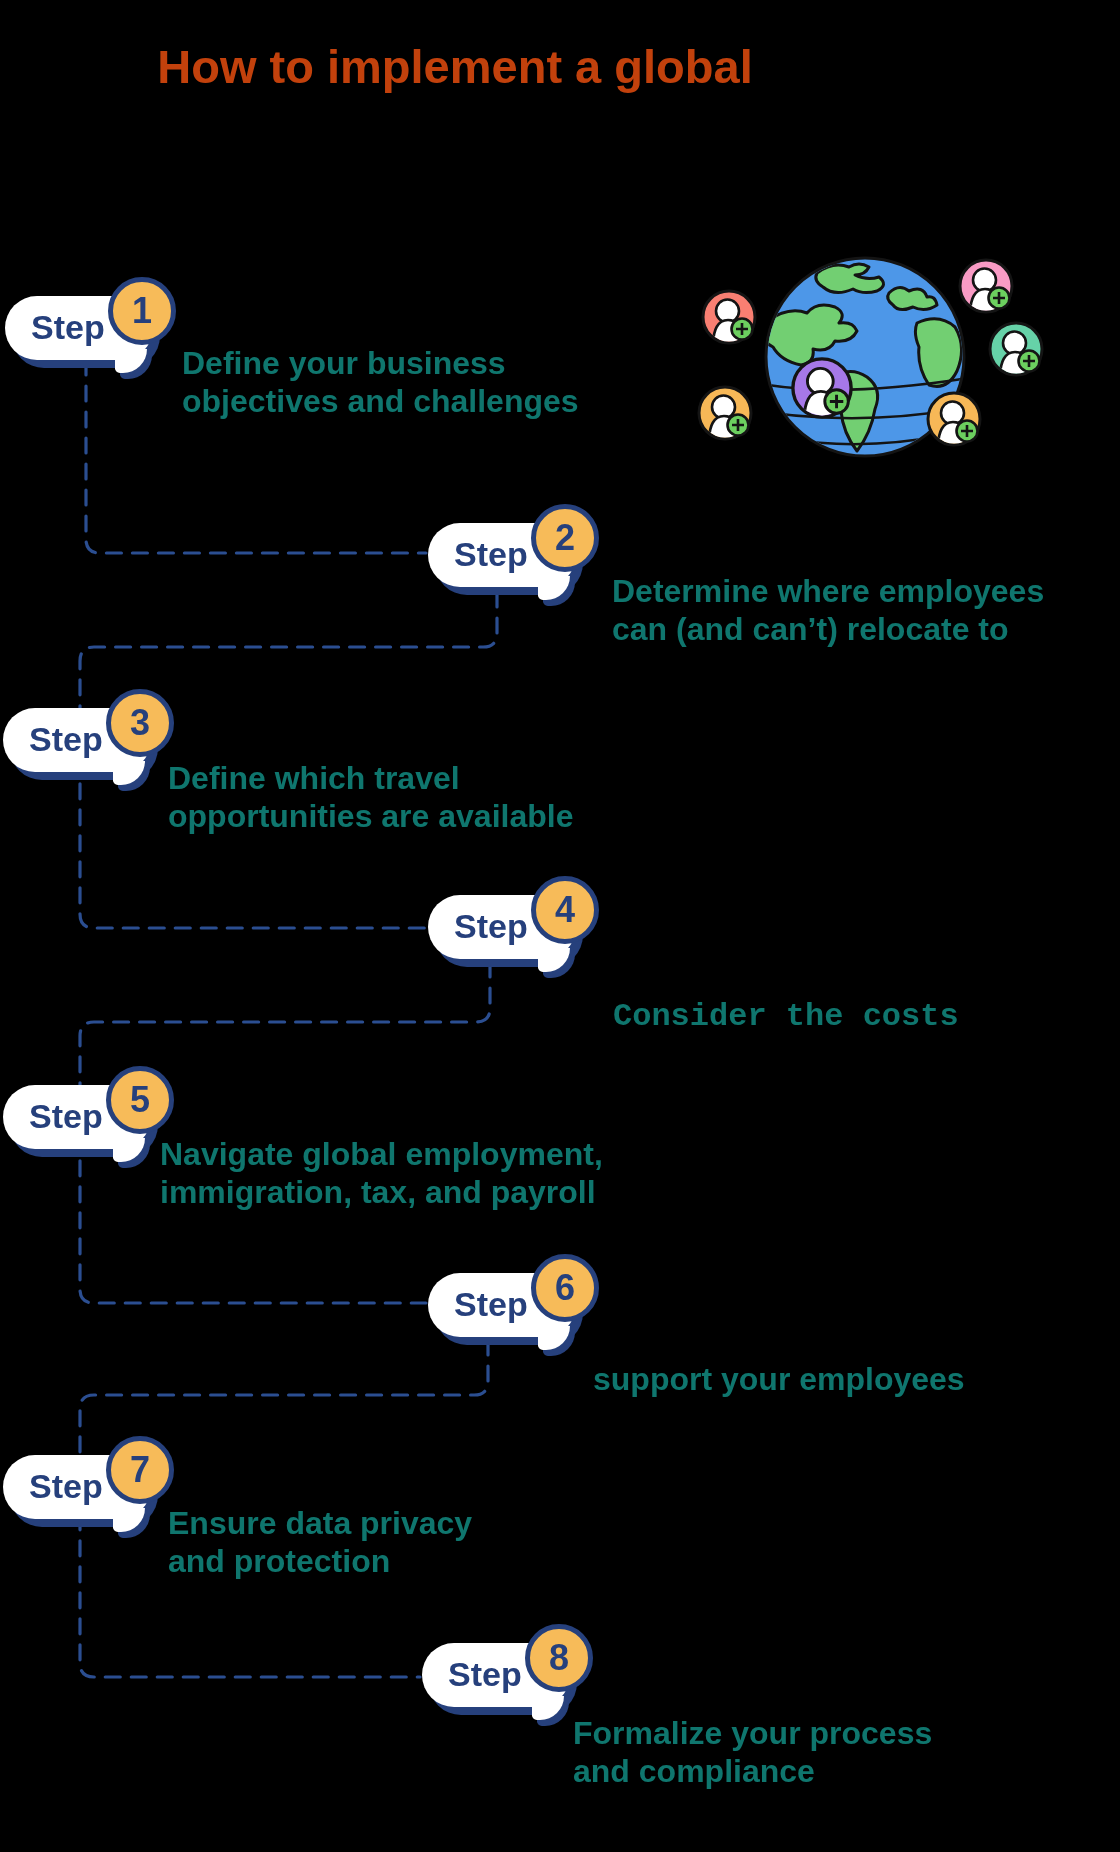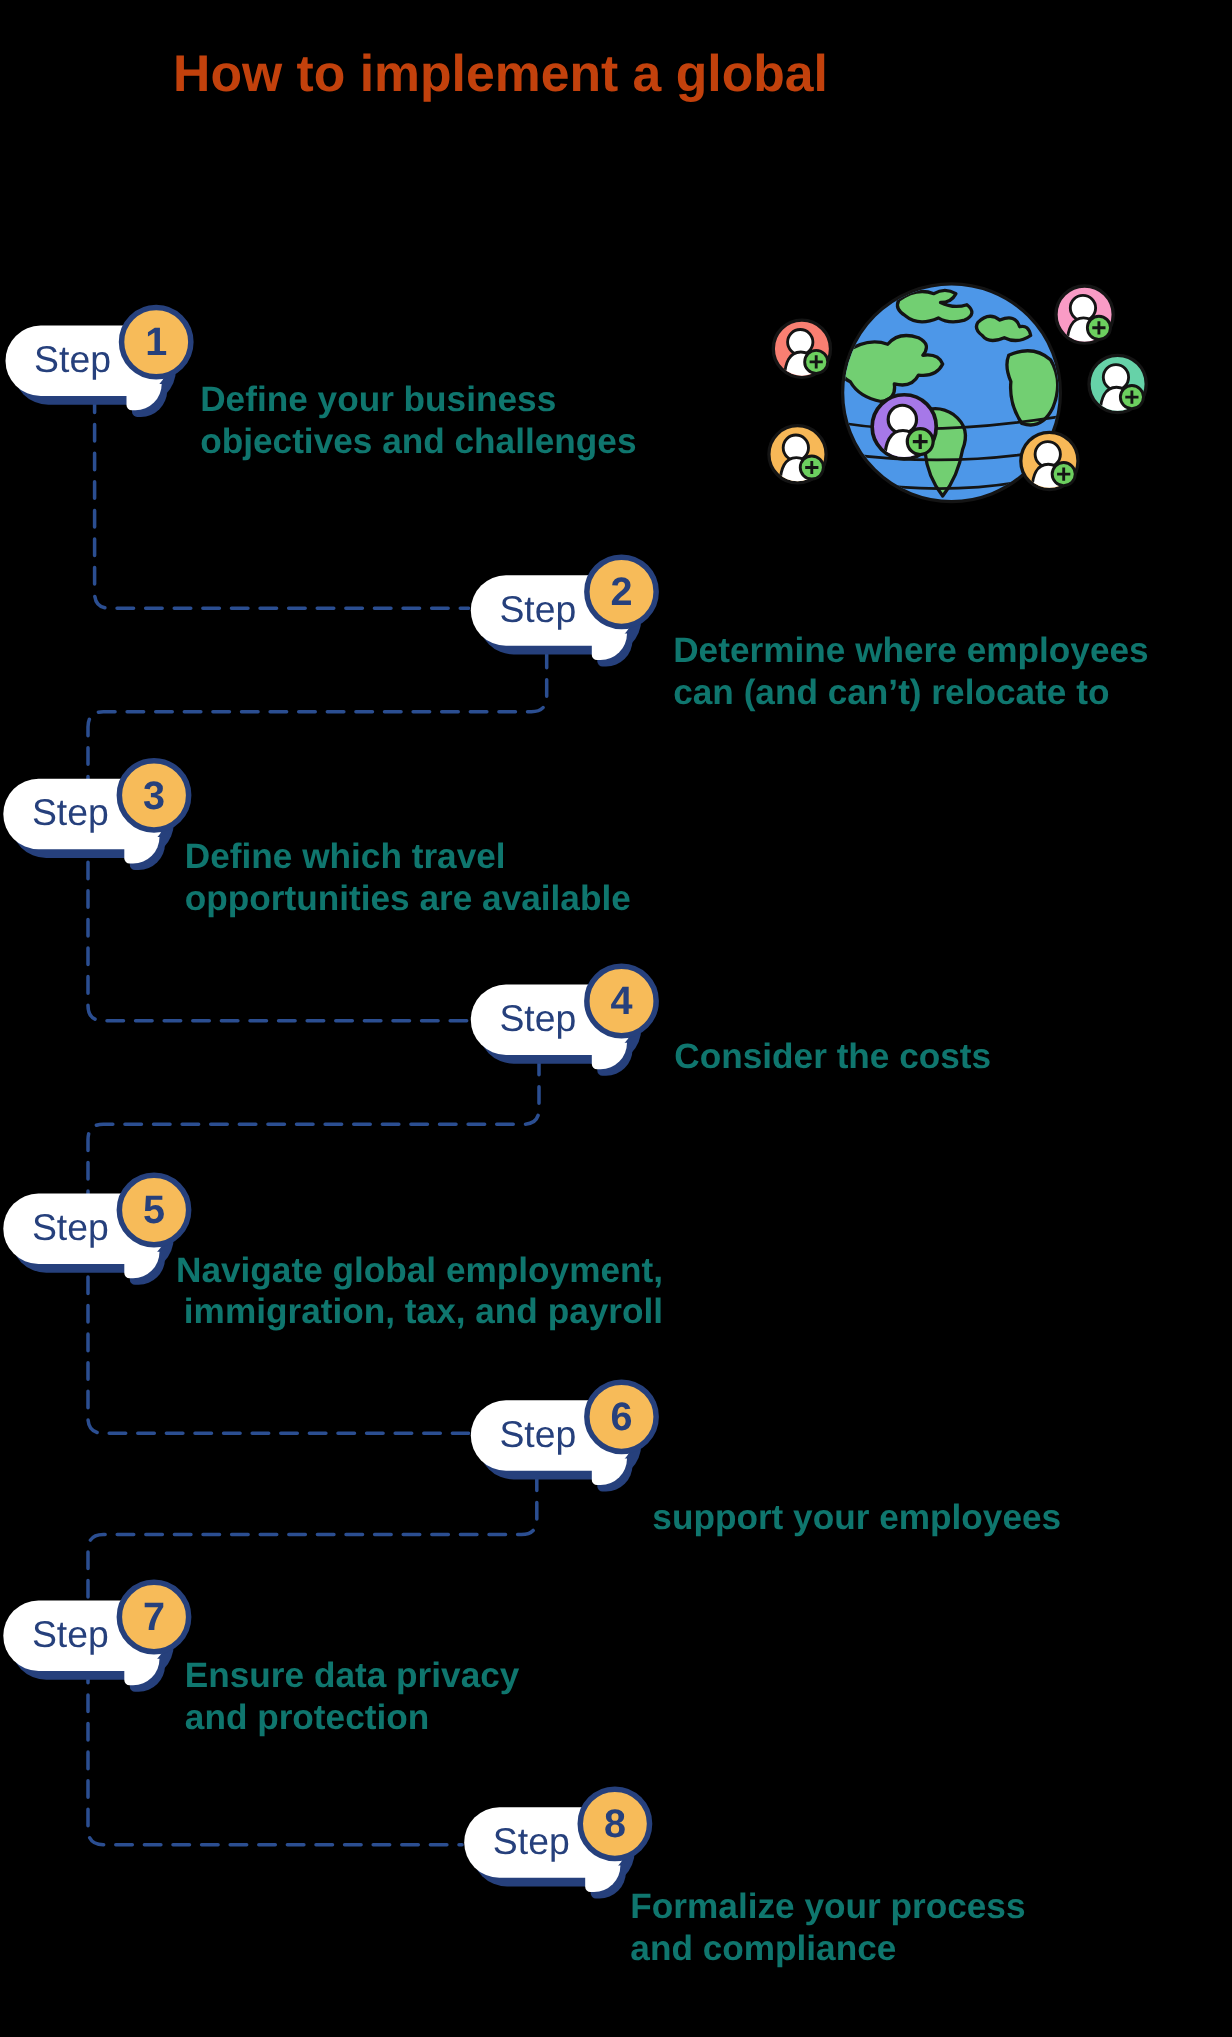--- a/index.html
+++ b/index.html
@@ -14,21 +14,21 @@
     text-align:center; color:#c2410c; font-weight:700; font-size:47px; line-height:65px;
   }
   .title div { white-space:nowrap; }
 
   .pill {
     position:absolute; width:148px; height:64px; background:#fff;
     border-radius:34px; box-shadow:7px 8px 0 #26407c; z-index:3;
   }
   .pill .label {
     position:absolute; left:26px; top:0; line-height:62px;
-    font-size:34px; font-weight:400; color:#26407c;
+    font-size:34px; font-weight:700; color:#26407c;
   }
   .pill .tail {
     position:absolute; right:6px; bottom:-13px; width:32px; height:24px;
     background:#fff; border-radius:2px 0 30px 6px; box-shadow:5px 6px 0 #26407c;
   }
   .pill .num {
     position:absolute; left:103px; top:-19px; width:58px; height:58px;
     border-radius:50%; background:#f7bb59; border:5px solid #26407c;
     color:#26407c; font-size:36px; font-weight:700;
     display:flex; align-items:center; justify-content:center; z-index:4;
@@ -43,22 +43,22 @@
   .p3 { left:3px;   top:708px; }
   .p4 { left:428px; top:895px; }
   .p5 { left:3px;   top:1085px; }
   .p6 { left:428px; top:1273px; }
   .p7 { left:3px;   top:1455px; }
   .p8 { left:422px; top:1643px; }
 
   .d1 { left:182px; top:344px; }
   .d2 { left:612px; top:572px; }
   .d3 { left:168px; top:759px; }
-  .d4 { left:613px; top:941px; }
-  .d5 { left:160px; top:1135px;text-align:right; }
+  .d4 { left:613px; top:998px;font-family:Liberation Mono, monospace; }
+  .d5 { left:160px; top:1135px; }
   .d6 { left:593px; top:1322px; }
   .d7 { left:168px; top:1504px; }
   .d8 { left:573px; top:1690px;margin-top:24px; }
 </style>
 </head>
 <body>
 
 <div class="canvas">
 
   <svg class="art" width="1120" height="1852" viewBox="0 0 1120 1852">

